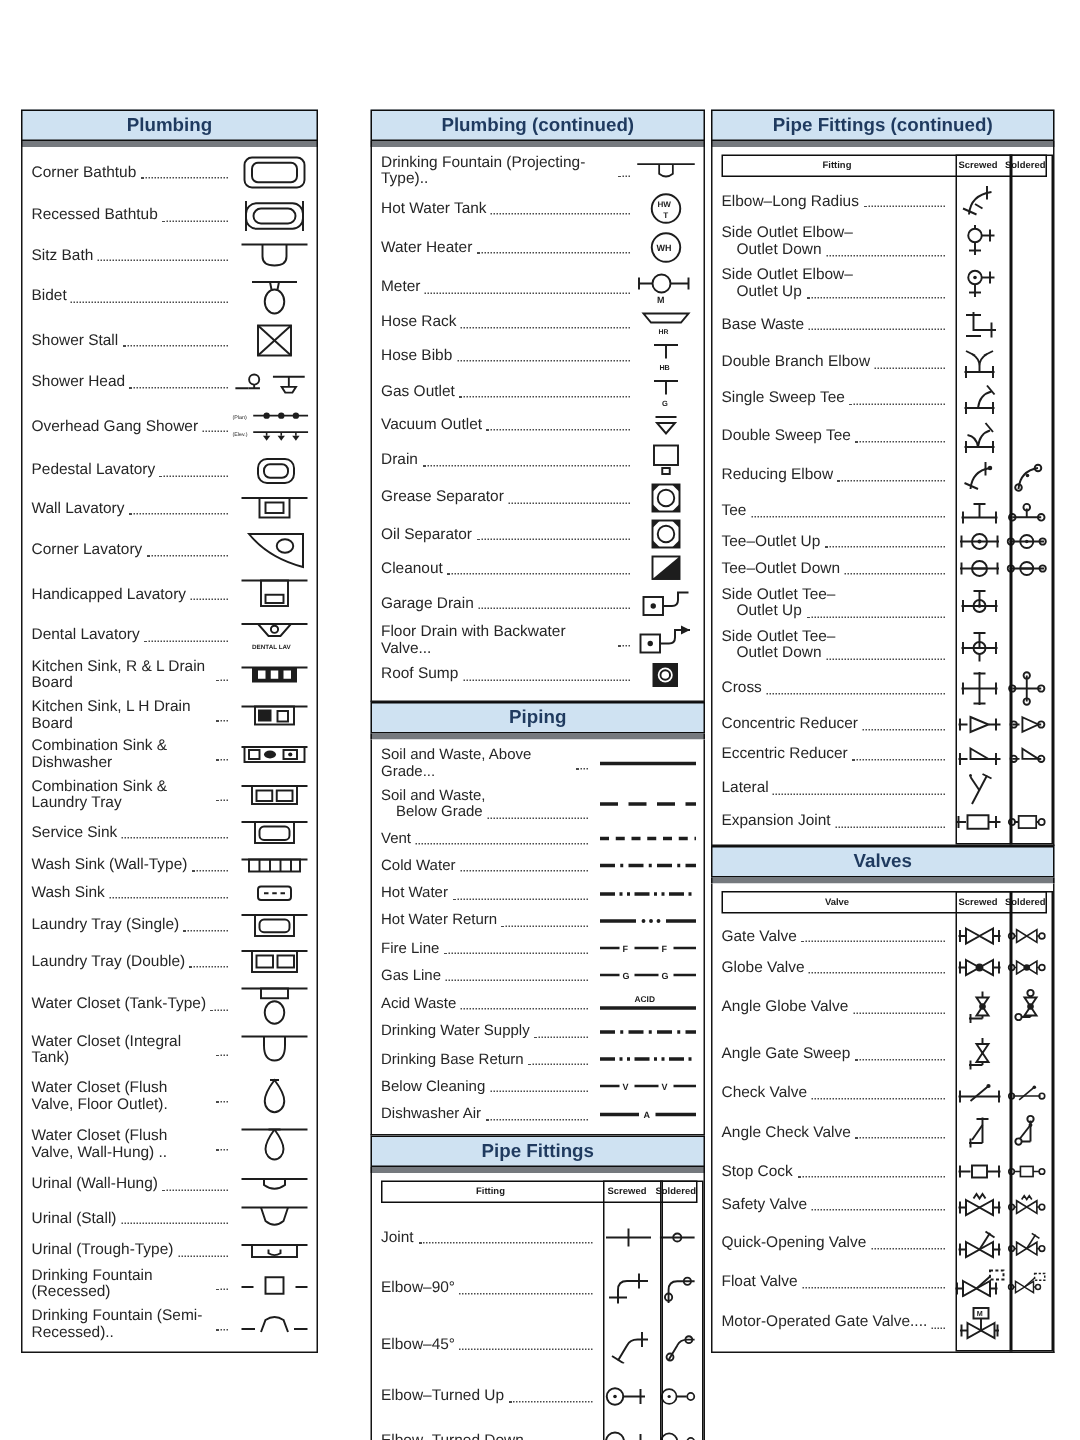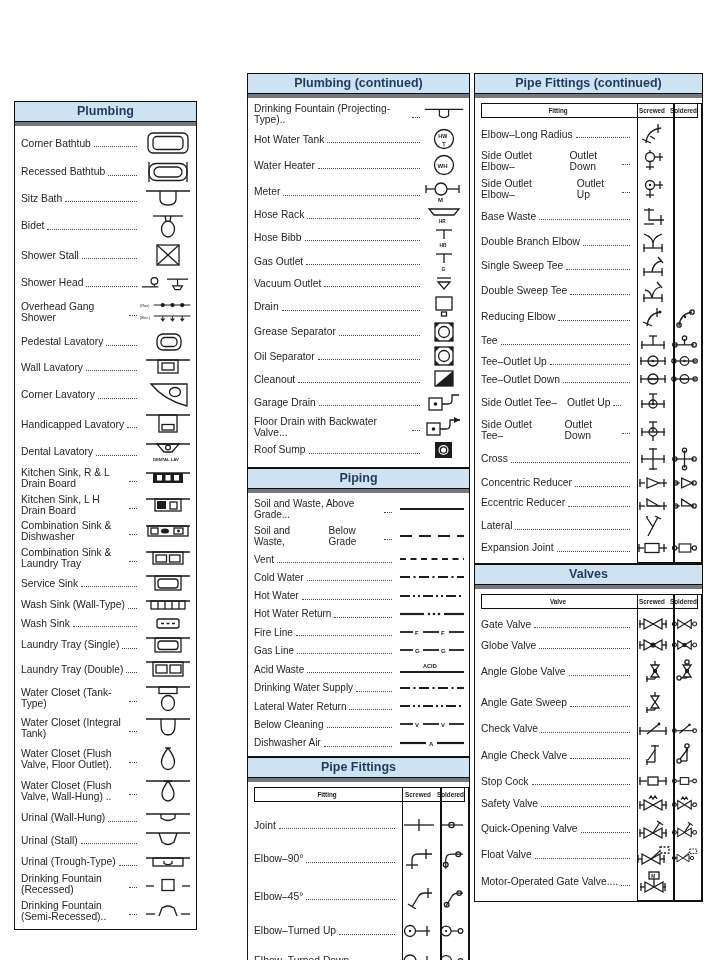--- a/index.html
+++ b/index.html
@@ -1,32 +1,32 @@
 <!DOCTYPE html>
 <html><head>
 <meta charset="utf-8">
 <style>
   html,body{margin:0;padding:0;background:#ffffff;}
   body{width:720px;height:960px;position:relative;font-family:"Liberation Sans",sans-serif;
        -webkit-font-smoothing:antialiased;color:#2a2a2a;overflow:hidden;}
   #sheet{position:absolute;inset:0;background:#fff;}
   .col{position:absolute;top:73px;}
-  #col1{left:14px;width:183px;margin-top:28px;}
+  #col1{left:14px;width:198px;}
   #col2{left:247px;width:223px;}
   #col3{left:474px;width:229px;}
   .sec{box-sizing:border-box;}
   .sec-header{box-sizing:border-box;height:21px;border:1.4px solid #0d0d0d;background:#cfe2f2;
       color:#1f3a5f;font-weight:bold;font-size:12.5px;text-align:center;line-height:18px;}
   .sec-divider{box-sizing:border-box;height:4px;background:#75797e;border-left:1.4px solid #0d0d0d;border-right:1.4px solid #0d0d0d;}
   .sec-body{box-sizing:border-box;border:1.4px solid #151515;border-top:none;background:#fff;
       display:flex;flex-direction:column;justify-content:space-between;padding:5px 4px 7px 6px;position:relative;}
   .row{display:flex;align-items:center;min-height:14px;}
   .lbl{flex:1;min-width:0;font-size:10.3px;color:#262626;}
   .lbl.one{display:flex;align-items:center;}
-  .lbl.two{display:flex;}
+  .lbl.two{display:flex;flex-direction:column;}
   .lbl.two .l2wrap{display:flex;align-items:center;padding-left:10px;}
   .leader{flex:1;border-bottom:1.6px dotted #4a4a4a;height:1px;margin:0 3px;transform:translateY(3px);min-width:8px;}
   .sym{display:flex;justify-content:flex-end;align-items:center;}
   #col1 .sym{width:52px;}
   .sec-c2-0 .sym{width:42px;justify-content:center;}
   .sec-piping .row{min-height:13px;}
   .sec-piping .lbl{font-size:10px;}
   .sec-piping .sym{width:70px;justify-content:flex-end;}
   
   .thead{display:flex;box-sizing:border-box;border:1.4px solid #0d0d0d;height:15px;margin-bottom:2px;align-items:stretch;}
@@ -787,21 +787,21 @@
     <span class="leader"></span>
             </div>
           <span class="sym">
               <svg width="66" height="12" viewBox="0 0 66 12" fill="none" stroke="#1d1d1d" stroke-width="1.3">
                 <line x1="1" y1="6" x2="65" y2="6" stroke-width="2.2" stroke-dasharray="10,3.5,2,3.5"></line>
               </svg>
             </span>
         </div>
           <div class="row">
           <div class="lbl one">
-    <span>Lateral Water Return</span>
+    <span>Drinking Base Return</span>
     <span class="leader"></span>
             </div>
           <span class="sym">
               <svg width="66" height="12" viewBox="0 0 66 12" fill="none" stroke="#1d1d1d" stroke-width="1.3">
                 <line x1="1" y1="6" x2="65" y2="6" stroke-width="2.2" stroke-dasharray="10,3,2,3,2,3"></line>
               </svg>
             </span>
         </div>
           <div class="row">
           <div class="lbl one">

